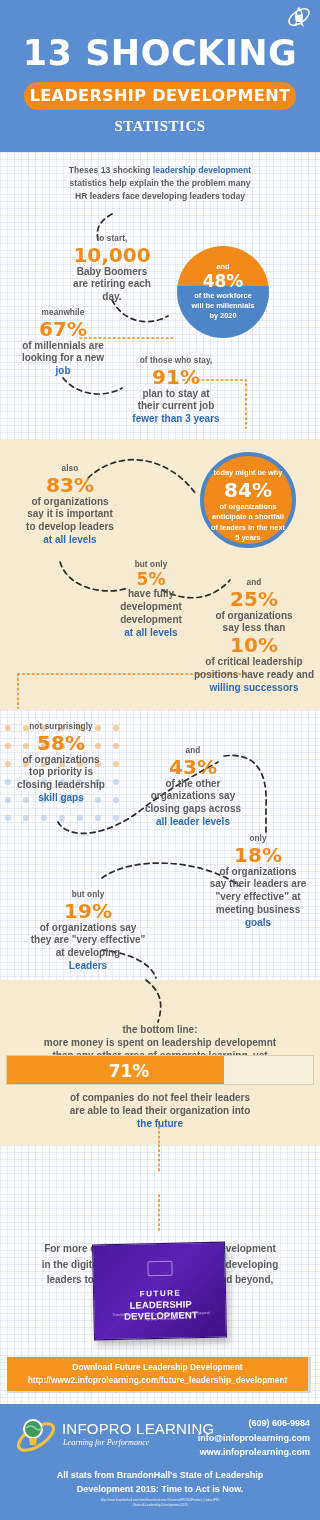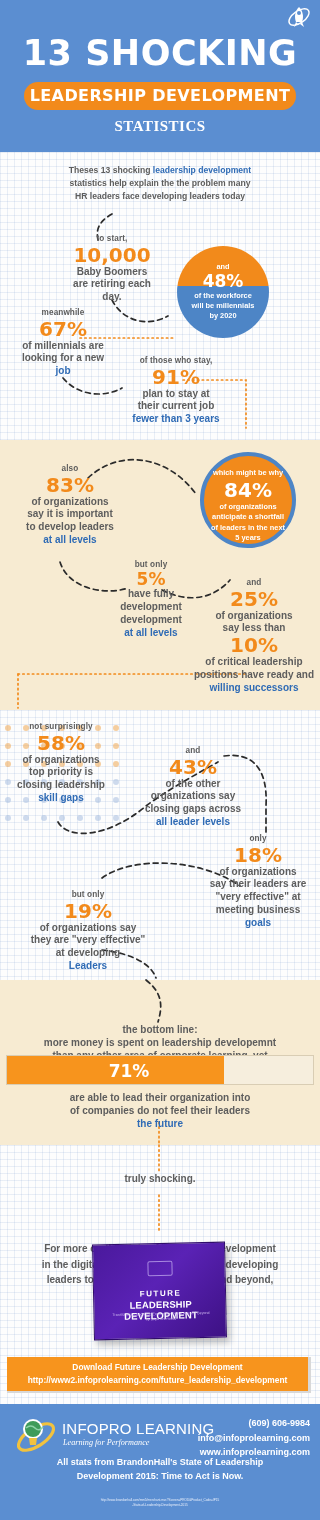--- a/index.html
+++ b/index.html
@@ -126,21 +126,21 @@
     display:flex;flex-direction:column;align-items:center;justify-content:center;
   }
   .cta div{color:#fff;font-weight:bold;font-size:8.4px;line-height:1.6;text-align:center;}
 
   
   #footer{top:1404px;height:140px;}
   .fb-logo{position:absolute;left:14px;top:10px;width:44px;height:44px;}
   .fb-name{position:absolute;left:62px;top:16px;font-size:15px;color:#fff;letter-spacing:.2px;}
   .fb-tag{position:absolute;left:63px;top:34px;font-family:"Liberation Serif",serif;font-style:italic;font-size:8.2px;color:#fff;}
   .fb-contact{position:absolute;right:10px;top:12px;text-align:right;color:#fff;font-weight:bold;font-size:9px;line-height:1.62;}
-  .fb-src{position:absolute;left:0;top:52px;width:320px;text-align:center;color:#fff;font-weight:bold;font-size:9px;line-height:1.55;}
+  .fb-src{position:absolute;left:0;top:65px;width:320px;text-align:center;color:#fff;font-weight:bold;font-size:9px;line-height:1.55;}
   .fb-url{position:absolute;left:0;top:94px;width:320px;text-align:center;color:#e7eefb;font-size:3.1px;line-height:1.55;}
 </style>
 </head>
 <body>
 
 <div class="page">
 
   <div class="sec bg-blue" id="header">
     <svg class="rocket" viewBox="0 0 26 28">
       <ellipse cx="13" cy="13" rx="11.5" ry="6" fill="none" stroke="#ffffff" stroke-width="1.4" transform="rotate(-35 13 13)"></ellipse>
@@ -220,21 +220,21 @@
       <div class="lead">also</div>
       <div class="num">83%</div>
       <div class="cap">of organizations</div>
       <div class="cap">say it is important</div>
       <div class="cap">to develop leaders</div>
       <div class="cap hl">at all levels</div>
     </div>
 
     <div class="ring" style="left:200px;top:12px;"></div>
     <div class="ring-txt" style="left:196px;top:28px;">
-      <span>which might be why</span>
+      <span>today might be why</span>
       <span class="pn">84%</span>
       <span>of organizations</span><br>
       <span>anticipate a shortfall</span><br>
       <span>of leaders in the next</span><br>
       <span>5 years</span>
     </div>
 
     <div class="blk" style="left:98px;top:120px;width:106px;">
       <div class="lead">but only</div>
       <div class="num sm">5%</div>
@@ -365,35 +365,32 @@
       <div class="cap">more money is spent on leadership developemnt</div>
       <div class="cap">than any other area of corporate learning, yet</div>
     </div>
 
     <div class="barwrap" style="top:75px;">
       <div class="barfill" style="width:71%;"></div>
       <div class="bv">71%</div>
     </div>
 
     <div class="blk" style="left:20px;top:112px;width:280px;">
+      <div class="cap">of companies do not feel their leaders</div>
       <div class="cap">are able to lead their organization into</div>
-      <div class="cap">of companies do not feel their leaders</div>
       <div class="cap hl">the future</div>
     </div>
   </div>
 
   <div class="sec bg-grid" style="top:1145px;height:259px;">
     <svg class="conn" width="320" height="259">
       <path class="dot" d="M159 0 L159 26"></path>
       <path class="dot" d="M159 50 L159 88"></path>
     </svg>
 
-    <div class="blk" style="left:0;top:28px;width:320px;">
-      <div class="cap">truly shocking.</div>
-    </div>
 
     <div class="blk" style="left:16px;top:96px;width:288px;line-height:1.55;">
       <div class="cap">For more on the state of leadership development</div>
       <div class="cap">in the digital age, and our approach to developing</div>
       <div class="cap">leaders to excel in the digital age... and beyond,</div>
     </div>
   </div>
 
   <div class="book">
     <div class="logo"></div>

